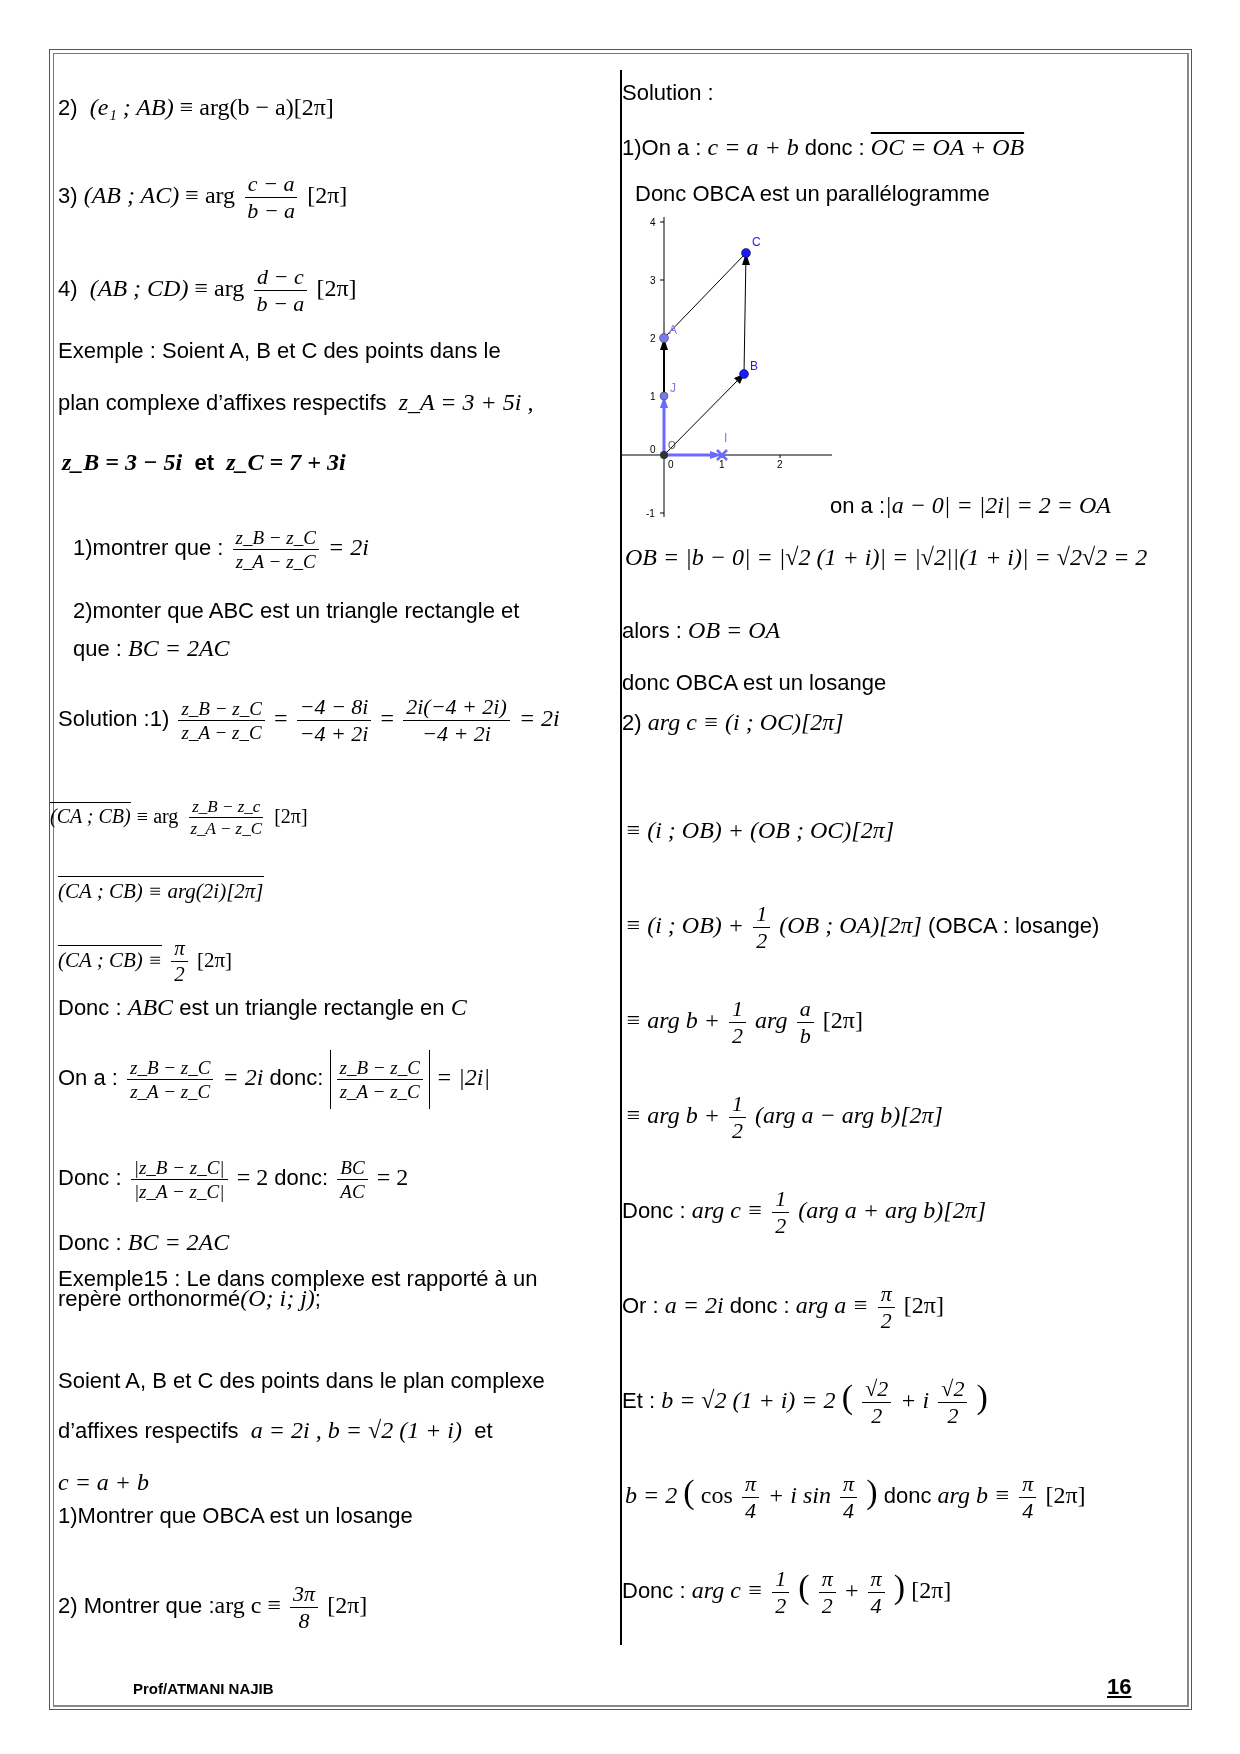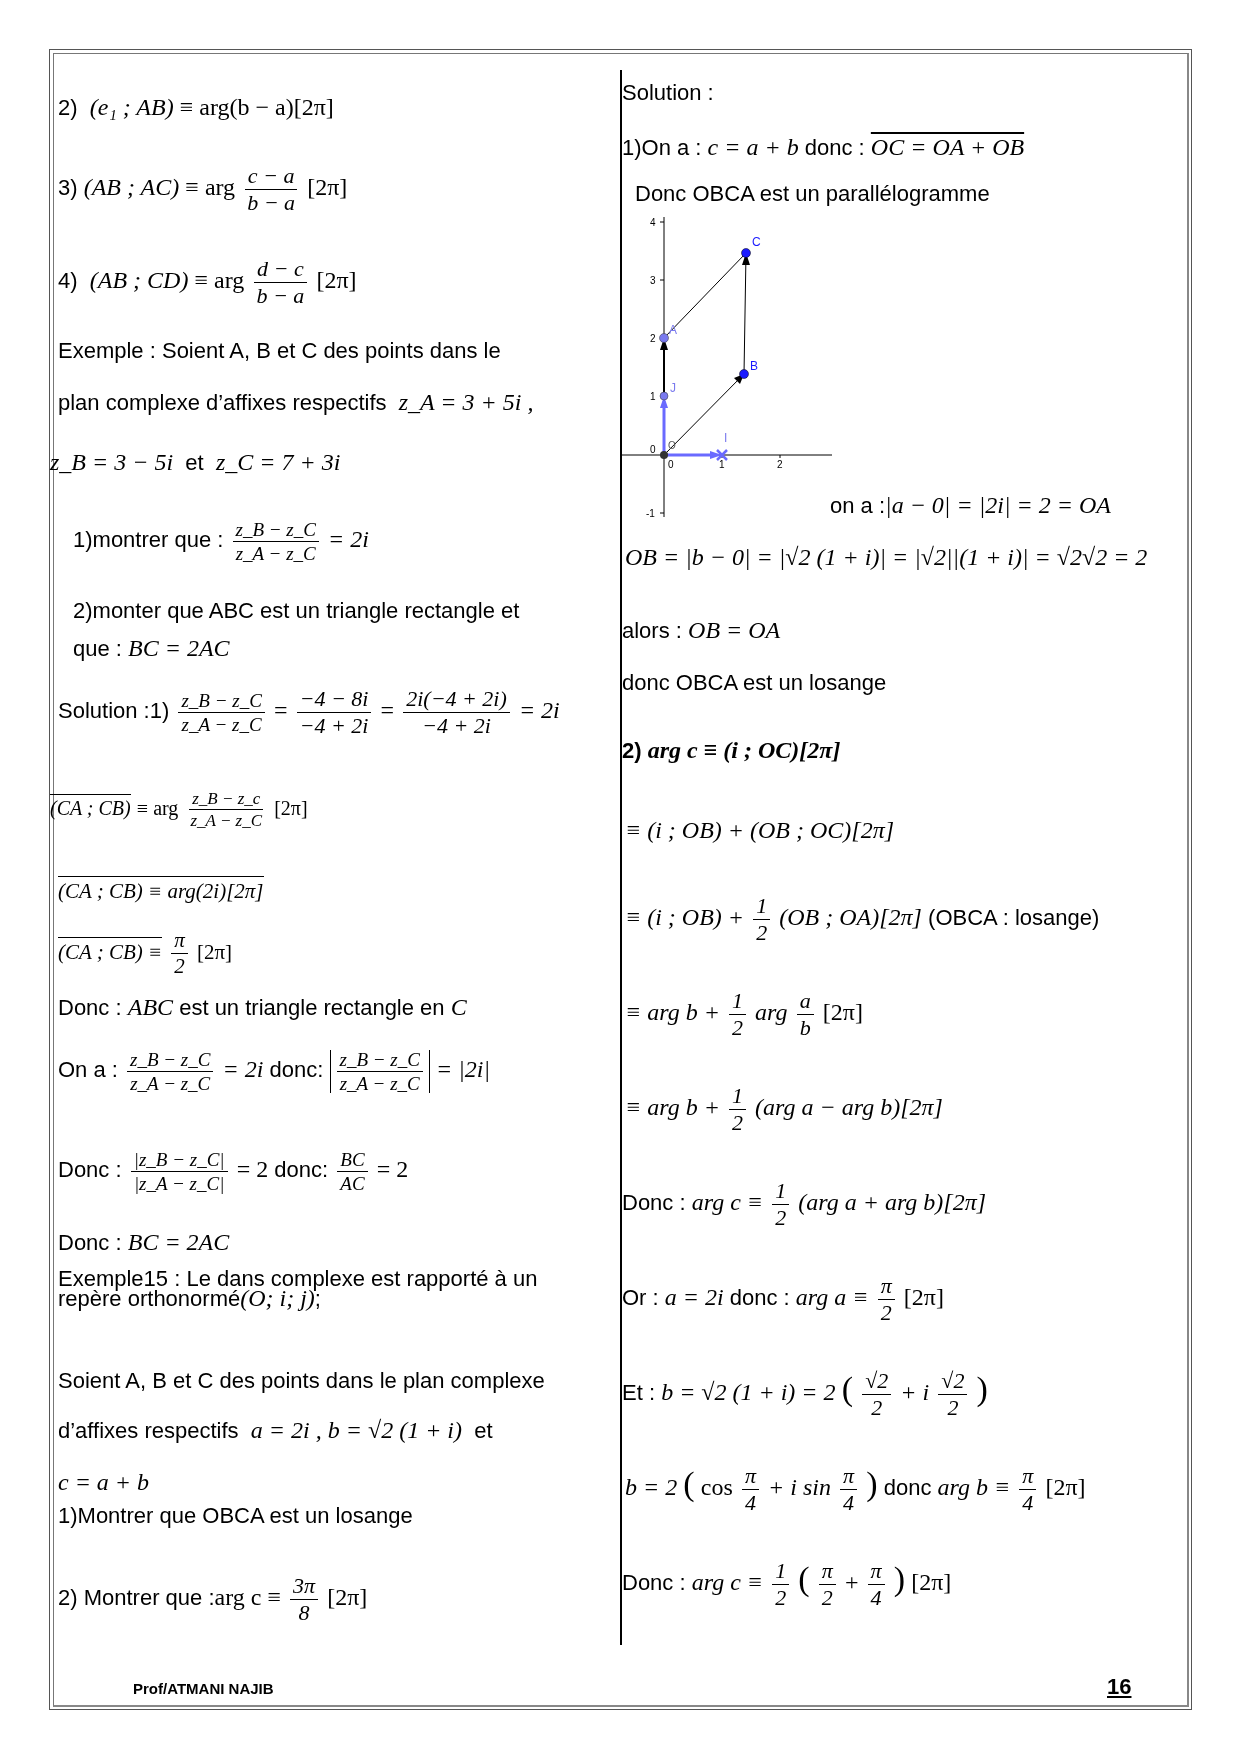--- a/index.html
+++ b/index.html
@@ -4,21 +4,21 @@
 <style>
   html, body { margin:0; padding:0; background:#fff; }
   body { width:1240px; height:1754px; position:relative; font-family:"Liberation Sans", sans-serif; color:#000; overflow:hidden; }
   .frame-outer { position:absolute; left:49px; top:49px; width:1141px; height:1659px; border:1px solid #555; }
   .frame-inner { position:absolute; left:53px; top:53px; width:1133px; height:1651px; border:1px solid #777; border-right:2px solid #888; border-bottom:2px solid #888; }
   .divider { position:absolute; left:620px; top:70px; width:2px; height:1575px; background:#000; }
   .line { position:absolute; white-space:nowrap; font-size:22px; line-height:1; }
   .m { font-family:"Liberation Serif", serif; font-style:italic; font-size:24px; }
   .mu { font-family:"Liberation Serif", serif; font-size:24px; }
   .b { font-weight:normal; }
-  .frac { display:inline-flex; flex-direction:column; align-items:center; vertical-align:middle; margin:0 3px; font-family:"Liberation Serif", serif; font-style:italic; }
+  .frac { display:inline-flex; flex-direction:column; align-items:center; vertical-align:middle; margin:8px 3px; font-family:"Liberation Serif", serif; font-style:italic; }
   .frac .num { border-bottom:1.5px solid #000; padding:0 3px 2px; }
   .frac .den { padding:2px 3px 0; }
   .small { font-size:19px; }
   .vec { text-decoration:overline; }
   .ov { border-top:1.5px solid #000; padding-top:2px; }
   .graph { position:absolute; left:622px; top:212px; }
   .footer-name { position:absolute; left:133px; top:1680px; font-size:15px; font-weight:bold; }
   .footer-page { position:absolute; left:1107px; top:1674px; font-size:22px; font-weight:bold; text-decoration:underline; }
 </style>
 </head>
@@ -58,21 +58,21 @@
   </div>
 
   <div class="line" style="left:58px;top:340px;">
     <span class="b">Exemple :</span>
     <span>Soient A, B et C des points dans le</span>
   </div>
   <div class="line" style="left:58px;top:390px;">
     <span>plan complexe d’affixes respectifs</span>&nbsp;
     <span class="m">z_A = 3 + 5i ,</span>
   </div>
-  <div class="line" style="left:50px;top:450px;">
+  <div class="line" style="left:62px;top:450px;font-weight:bold;">
     <span class="m">z_B = 3 − 5i</span>&nbsp;
     <span>et</span>&nbsp;
     <span class="m">z_C = 7 + 3i</span>
   </div>
   <div class="line" style="left:73px;top:520px;">
     <span>1)montrer que :</span>
     <span class="frac small">
         <span class="num">z_B − z_C</span>
         <span class="den">z_A − z_C</span>
       </span>
@@ -264,21 +264,21 @@
   </div>
   <div class="line" style="left:625px;top:545px;">
     <span class="m">OB = |b − 0| = |√2 (1 + i)| = |√2||(1 + i)| = √2√2 = 2</span>
   </div>
   <div class="line" style="left:622px;top:618px;">
     <span>alors :</span>
     <span class="m">OB = OA</span>
   </div>
   <div class="line" style="left:622px;top:672px;">donc OBCA est un losange</div>
 
-  <div class="line" style="left:622px;top:738px;font-weight:bold;">
+  <div class="line" style="left:622px;top:710px;">
     <span>2)</span>
     <span class="m">arg c ≡ (i ; OC)[2π]</span>
   </div>
   <div class="line" style="left:625px;top:818px;">
     <span class="m">≡ (i ; OB) + (OB ; OC)[2π]</span>
   </div>
   <div class="line" style="left:625px;top:895px;">
     <span class="m">≡ (i ; OB) +</span>
     <span class="frac">
         <span class="num">1</span>

